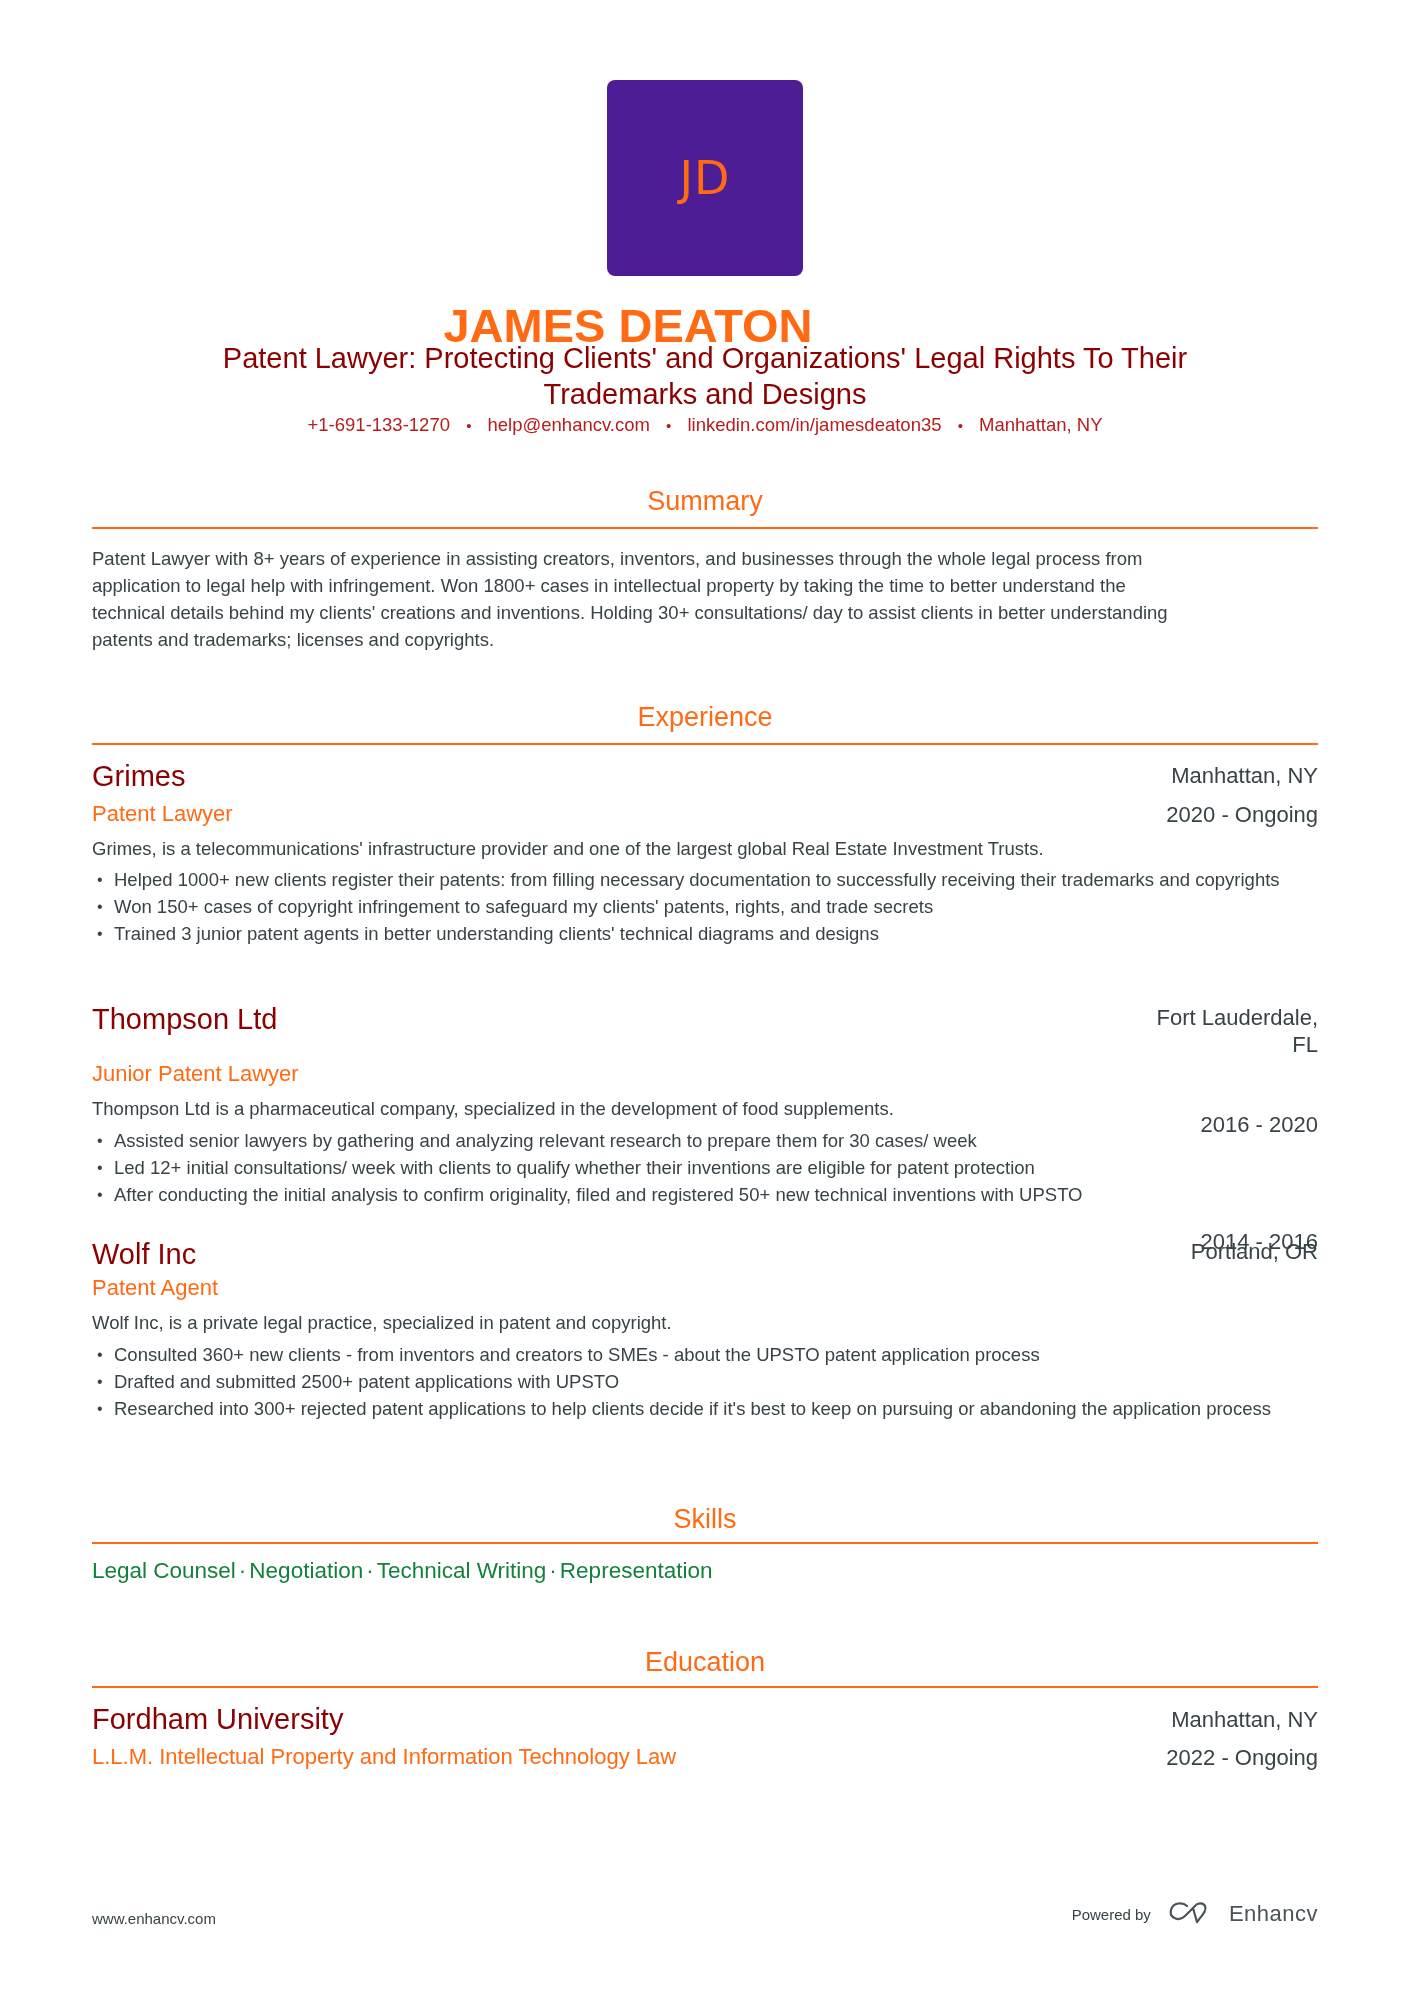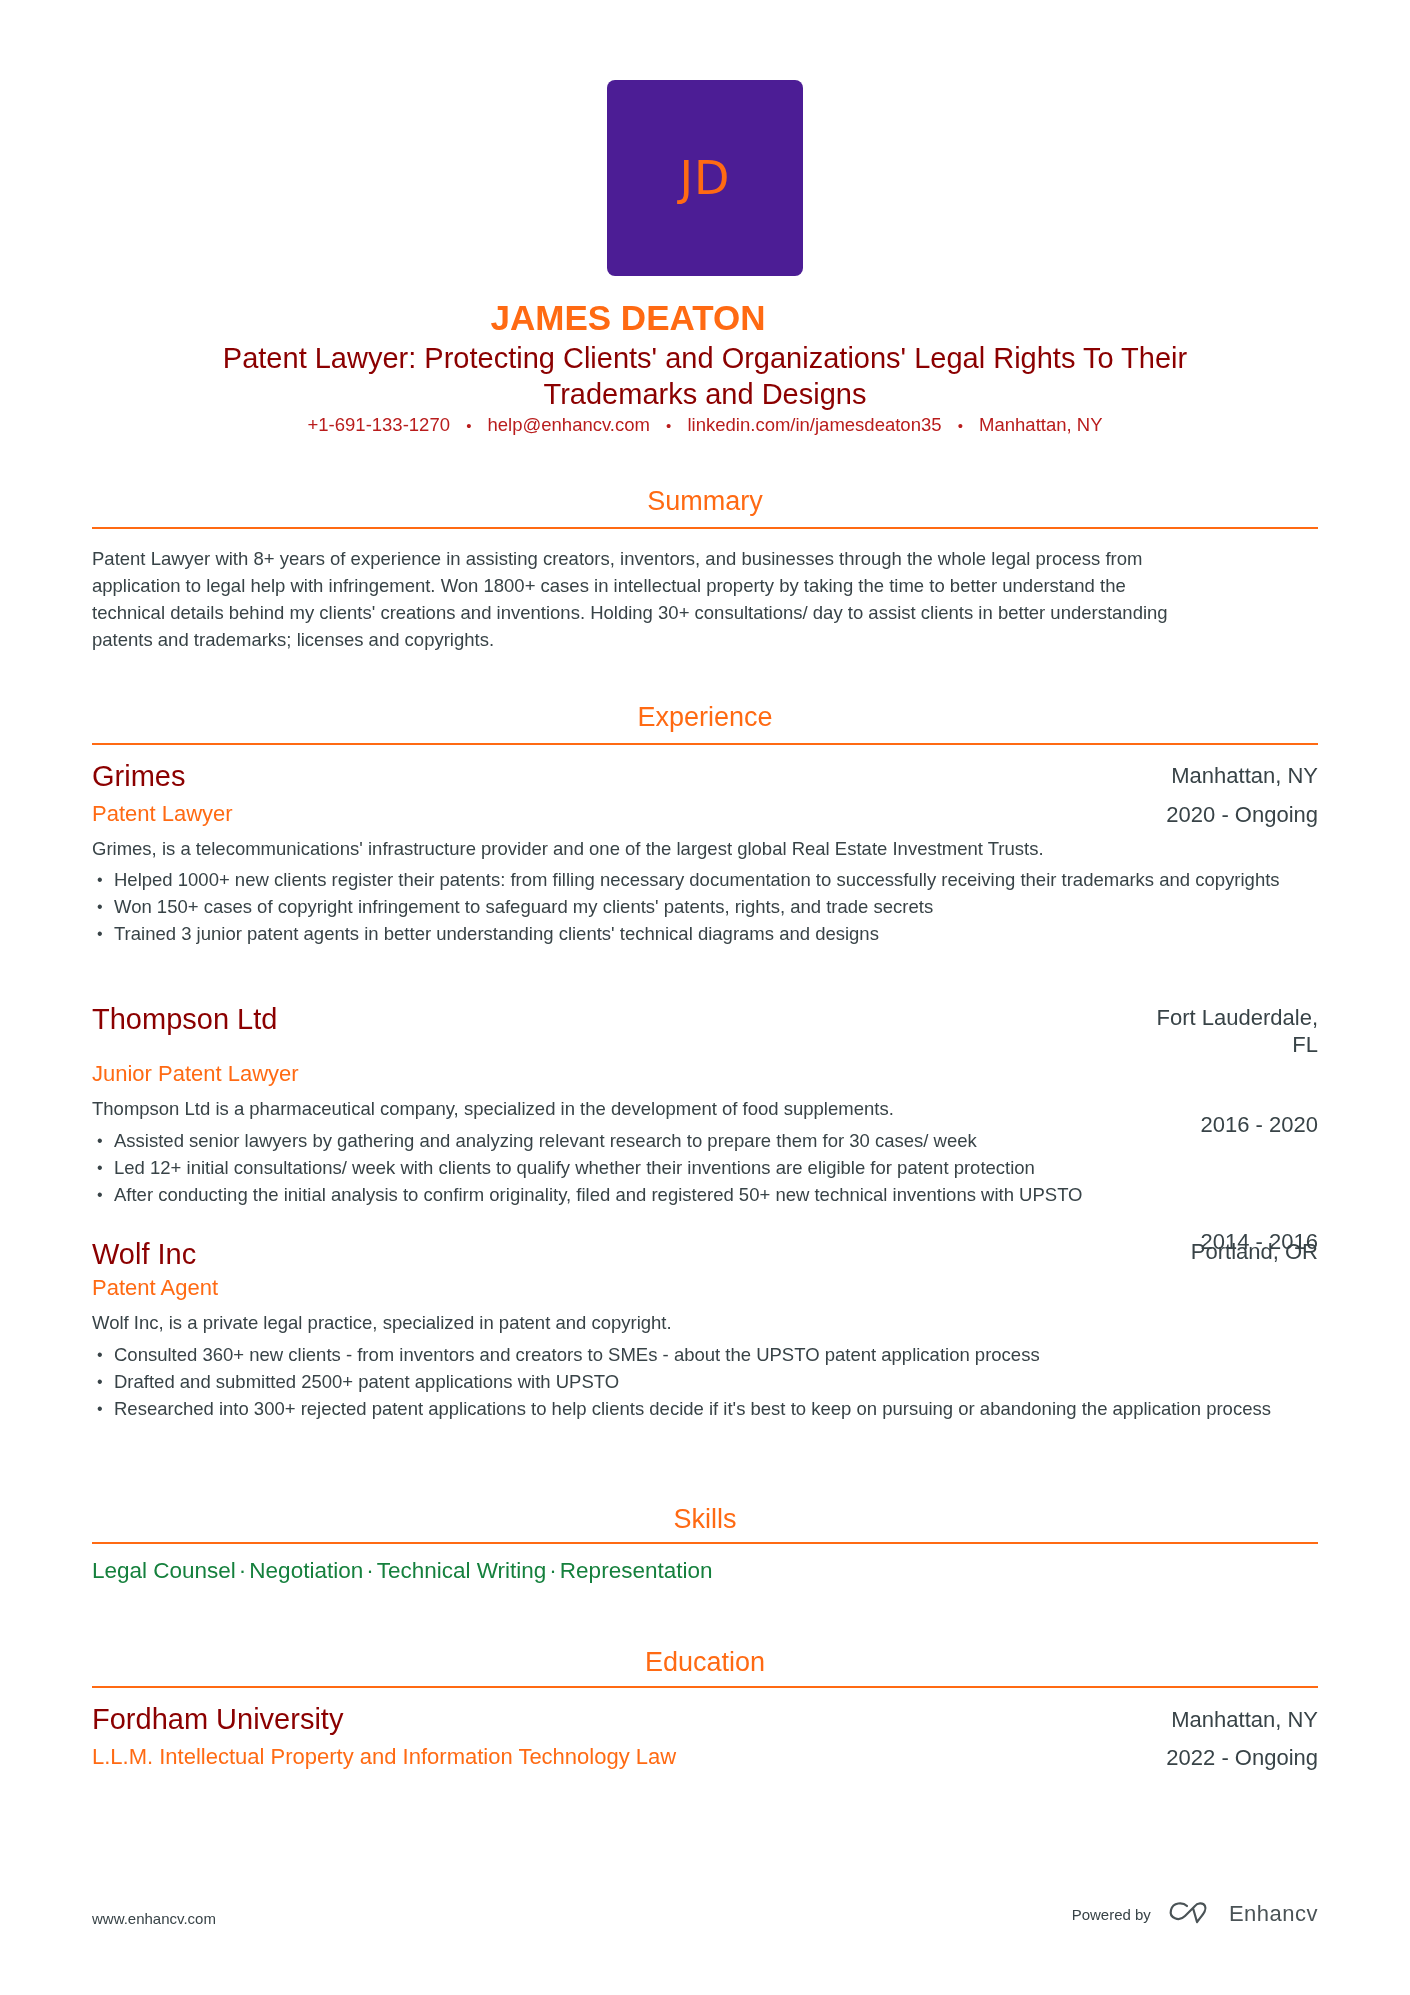--- a/index.html
+++ b/index.html
@@ -1,20 +1,20 @@
 <!DOCTYPE html>
 <html><head>
 <meta charset="utf-8">
 <style>
   html, body { margin: 0; padding: 0; background: #ffffff; }
   body { width: 1410px; height: 1995px; position: relative; font-family: "Liberation Sans", sans-serif; color: #384347; }
   .page { position: absolute; left: 0; top: 0; width: 1410px; height: 1995px; }
   .avatar { position: absolute; left: 607px; top: 80px; width: 196px; height: 196px; background: #4c1d95; border-radius: 8px; display: flex; align-items: center; justify-content: center; }
   .avatar span { color: #ff6a13; font-size: 46px; font-family: "DejaVu Sans", sans-serif; letter-spacing: 1px; }
-  .name { position: absolute; left: 0; width: 1256px; top: 298px; text-align: center; color: #ff6a13; font-weight: bold; font-size: 35px; }
+  .name { position: absolute; left: 0; width: 1256px; top: 298px; text-align: center; color: #ff6a13; font-weight: bold; font-size: 47px; }
   .headline { position: absolute; left: 150px; width: 1110px; top: 340px; text-align: center; color: #8b0000; font-size: 29px; line-height: 36px; }
   .contact { position: absolute; left: 0; width: 1410px; top: 414px; text-align: center; font-size: 18.5px; color: #b91c1c; }
   .contact .sep { margin: 0 11px; font-size: 15px; }
   .section-title { position: absolute; left: 92px; width: 1226px; text-align: center; color: #ff6a13; font-size: 27px; }
   .rule { position: absolute; left: 92px; width: 1226px; height: 2px; background: #ff6a13; }
   .para { position: absolute; left: 92px; width: 1230px; font-size: 18.5px; line-height: 27px; color: #384347; }
   .company { position: absolute; left: 92px; color: #8b0000; font-size: 29px; }
   .role { position: absolute; left: 92px; color: #ff6a13; font-size: 22px; }
   .right { position: absolute; right: 92px; text-align: right; color: #384347; font-size: 22px; line-height: 27px; }
   .desc { position: absolute; left: 92px; width: 1226px; font-size: 18.5px; color: #384347; }

